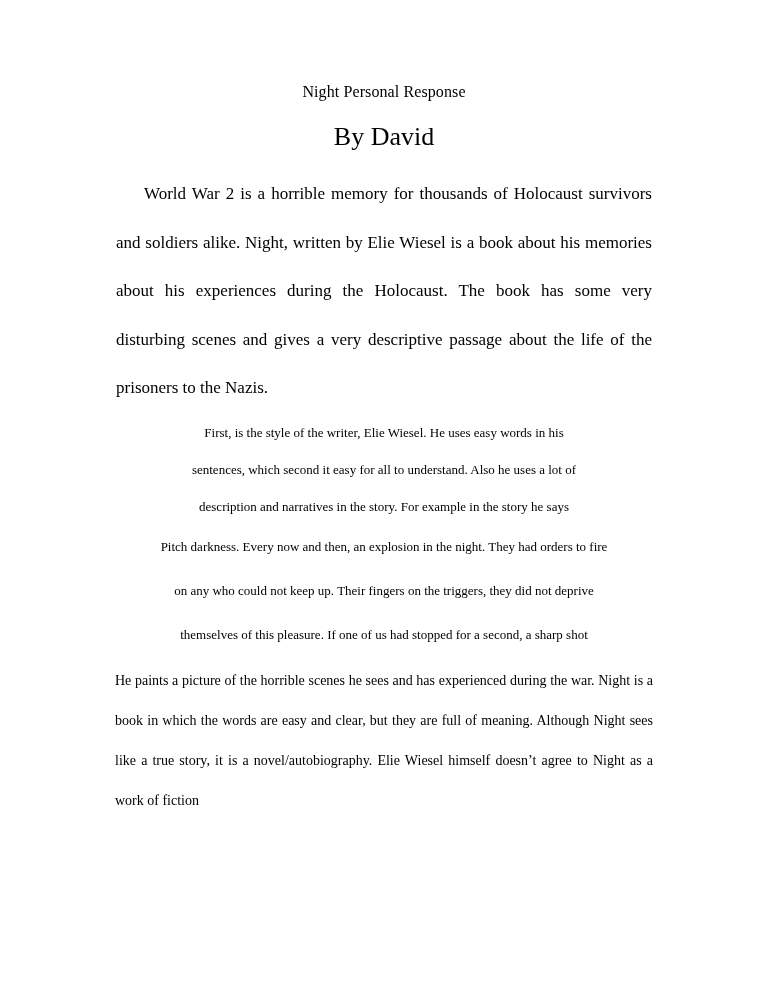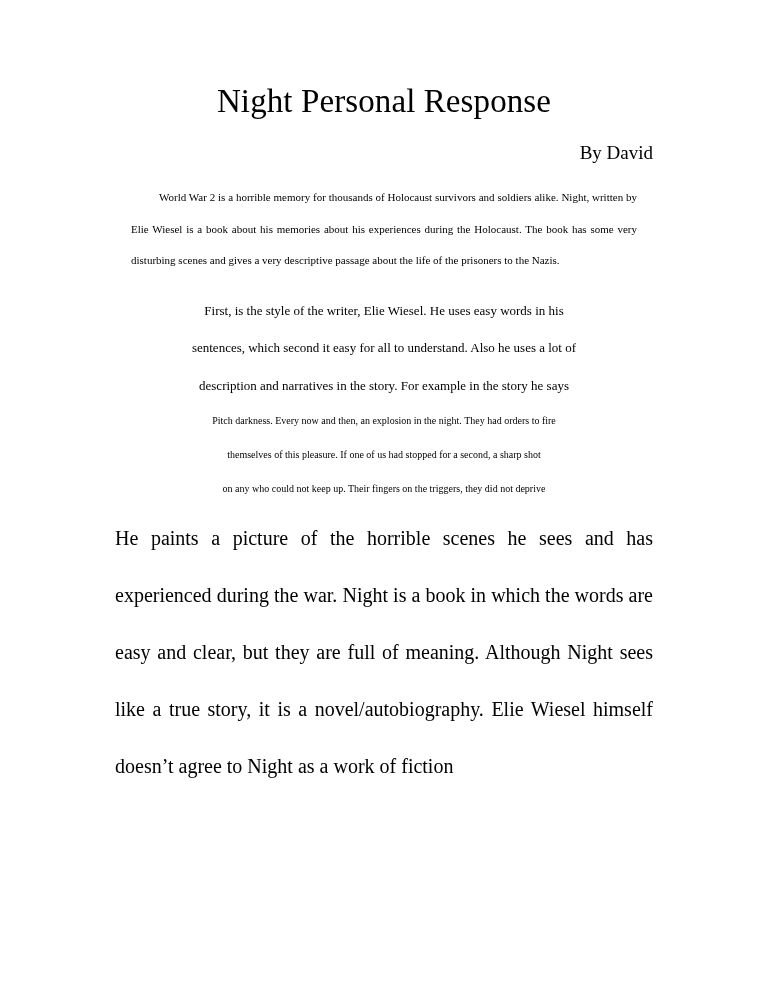--- a/index.html
+++ b/index.html
@@ -17,61 +17,61 @@
   .page {
     position: relative;
     width: 768px;
     height: 994px;
     box-sizing: border-box;
     padding: 82px 115px 0 115px;
     background: #ffffff;
   }
   .doc-title {
     text-align: center;
-    font-size: 33px;
+    font-size: 16px;
     line-height: 1.2;
     font-weight: normal;
     margin: 0 0 20px 0;
     letter-spacing: 0.1px;
     font-family: Liberation Serif, serif;
   }
   .doc-byline {
-    text-align: right;
-    font-size: 19px;
+    text-align: center;
+    font-size: 26px;
     line-height: 1.2;
     margin: 12px 0 18px 0;
   }
   .para {
-    font-size: 11px;
+    font-size: 17px;
     line-height: 2.85;
     text-align: justify;
     text-align-last: left;
-    margin: 16px;
+    margin: 1px;
     text-indent: 28px;
     -webkit-hyphens: none;
     hyphens: none;
   }
   .para-2 {
     font-size: 13px;
     line-height: 2.85;
     margin: 0;
     text-align: center;
   }
   .para-2 .l1 { display: block; }
   .para-2 .l2 { display: block; }
   .para-2 .l3 { display: block; }
   .quote {
-    font-size: 10px;
+    font-size: 13px;
     line-height: 3.4;
     margin: 0;
     text-align: center;
   }
   .quote span { display: block; }
   .para-3 {
-    font-size: 20px;
+    font-size: 14px;
     line-height: 2.85;
     text-align: justify;
     text-align-last: left;
     margin: 0;
     text-indent: 0;
   }
   .spacer-sm { height: 4px; }
 </style>
 </head>
 <body>
@@ -85,21 +85,21 @@
   <p class="para">World War 2 is a horrible memory for thousands of Holocaust survivors and soldiers alike. Night, written by Elie Wiesel is a book about his memories about his experiences during the Holocaust. The book has some very disturbing scenes and gives a very descriptive passage about the life of the prisoners to the Nazis.</p>
 
   <div class="para-2">
     <span class="l1">First, is the style of the writer, Elie Wiesel. He uses easy words in his</span>
     <span class="l2">sentences, which second it easy for all to understand. Also he uses a lot of</span>
     <span class="l3">description and narratives in the story. For example in the story he says</span>
   </div>
 
   <div class="quote">
     <span>Pitch darkness. Every now and then, an explosion in the night. They had orders to fire</span>
+    <span>on any who could not keep up. Their fingers on the triggers, they did not deprive</span>
     <span>themselves of this pleasure. If one of us had stopped for a second, a sharp shot</span>
-    <span>on any who could not keep up. Their fingers on the triggers, they did not deprive</span>
   </div>
 
   <div class="spacer-sm"></div>
 
   <p class="para-3">He paints a picture of the horrible scenes he sees and has experienced during the war. Night is a book in which the words are easy and clear, but they are full of meaning. Although Night sees like a true story, it is a novel/autobiography. Elie Wiesel himself doesn’t agree to Night as a work of fiction</p>
 
 </div>
 
 </body></html>

